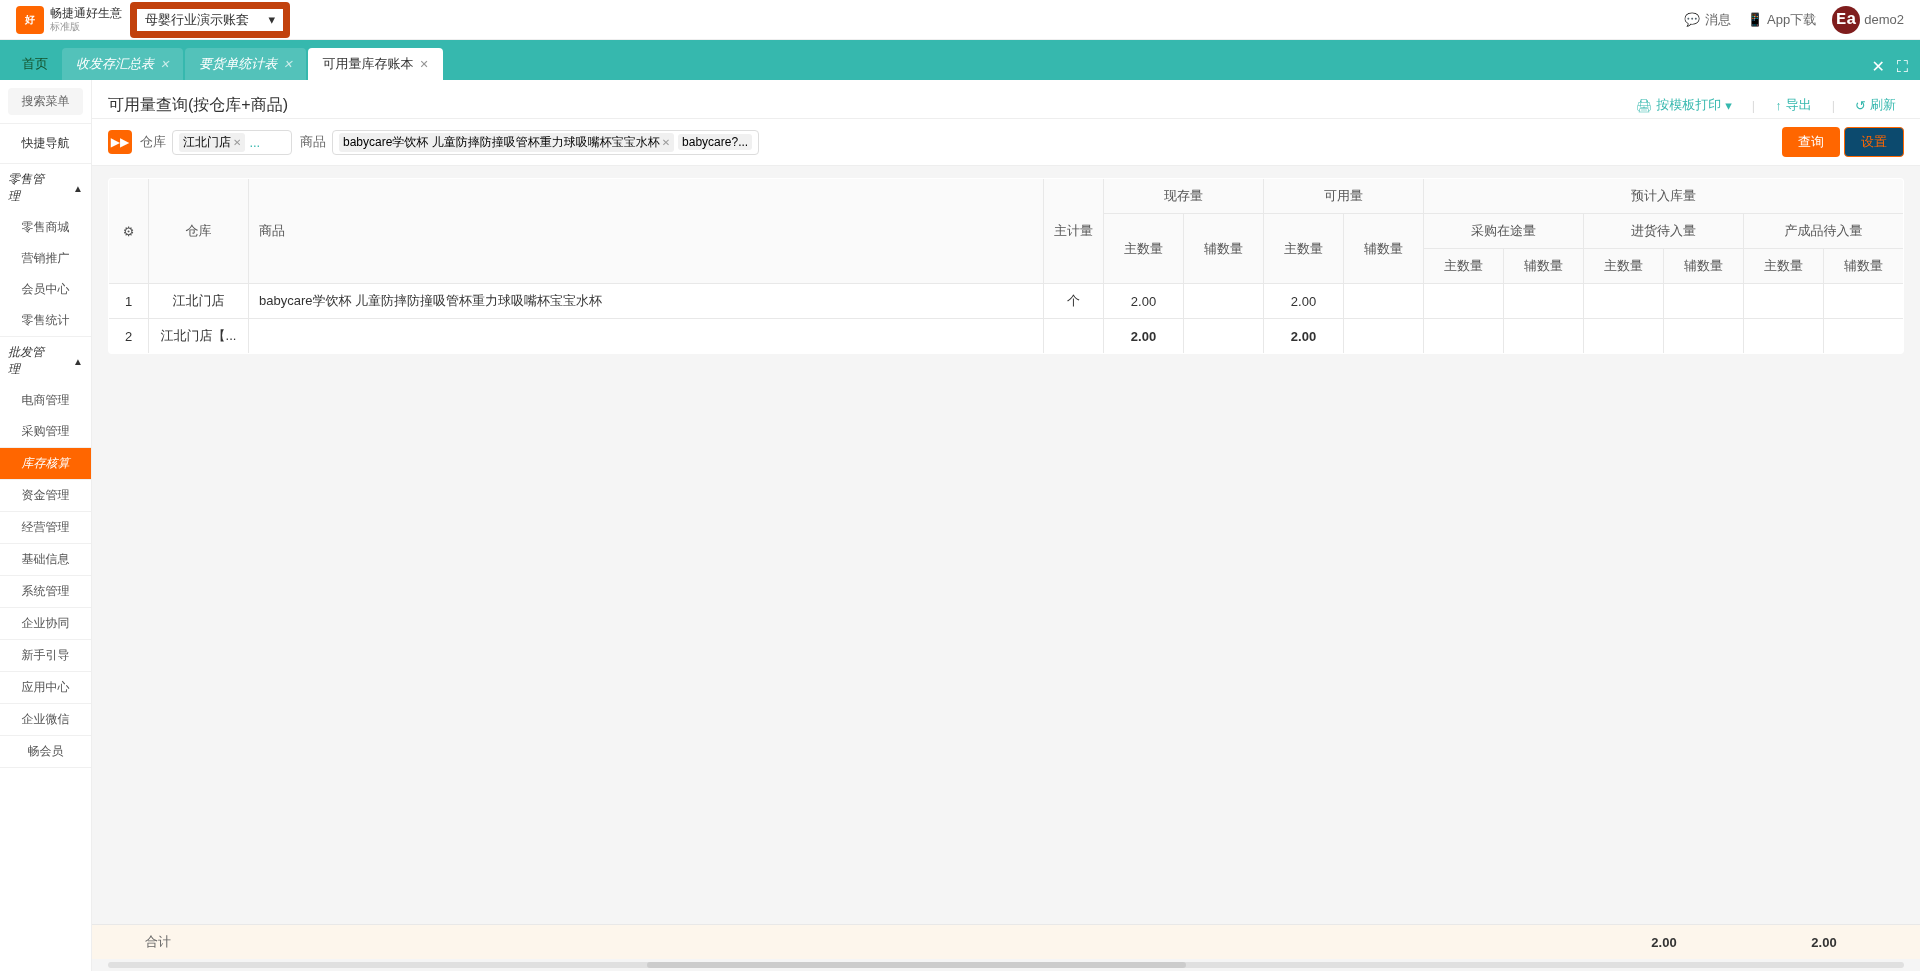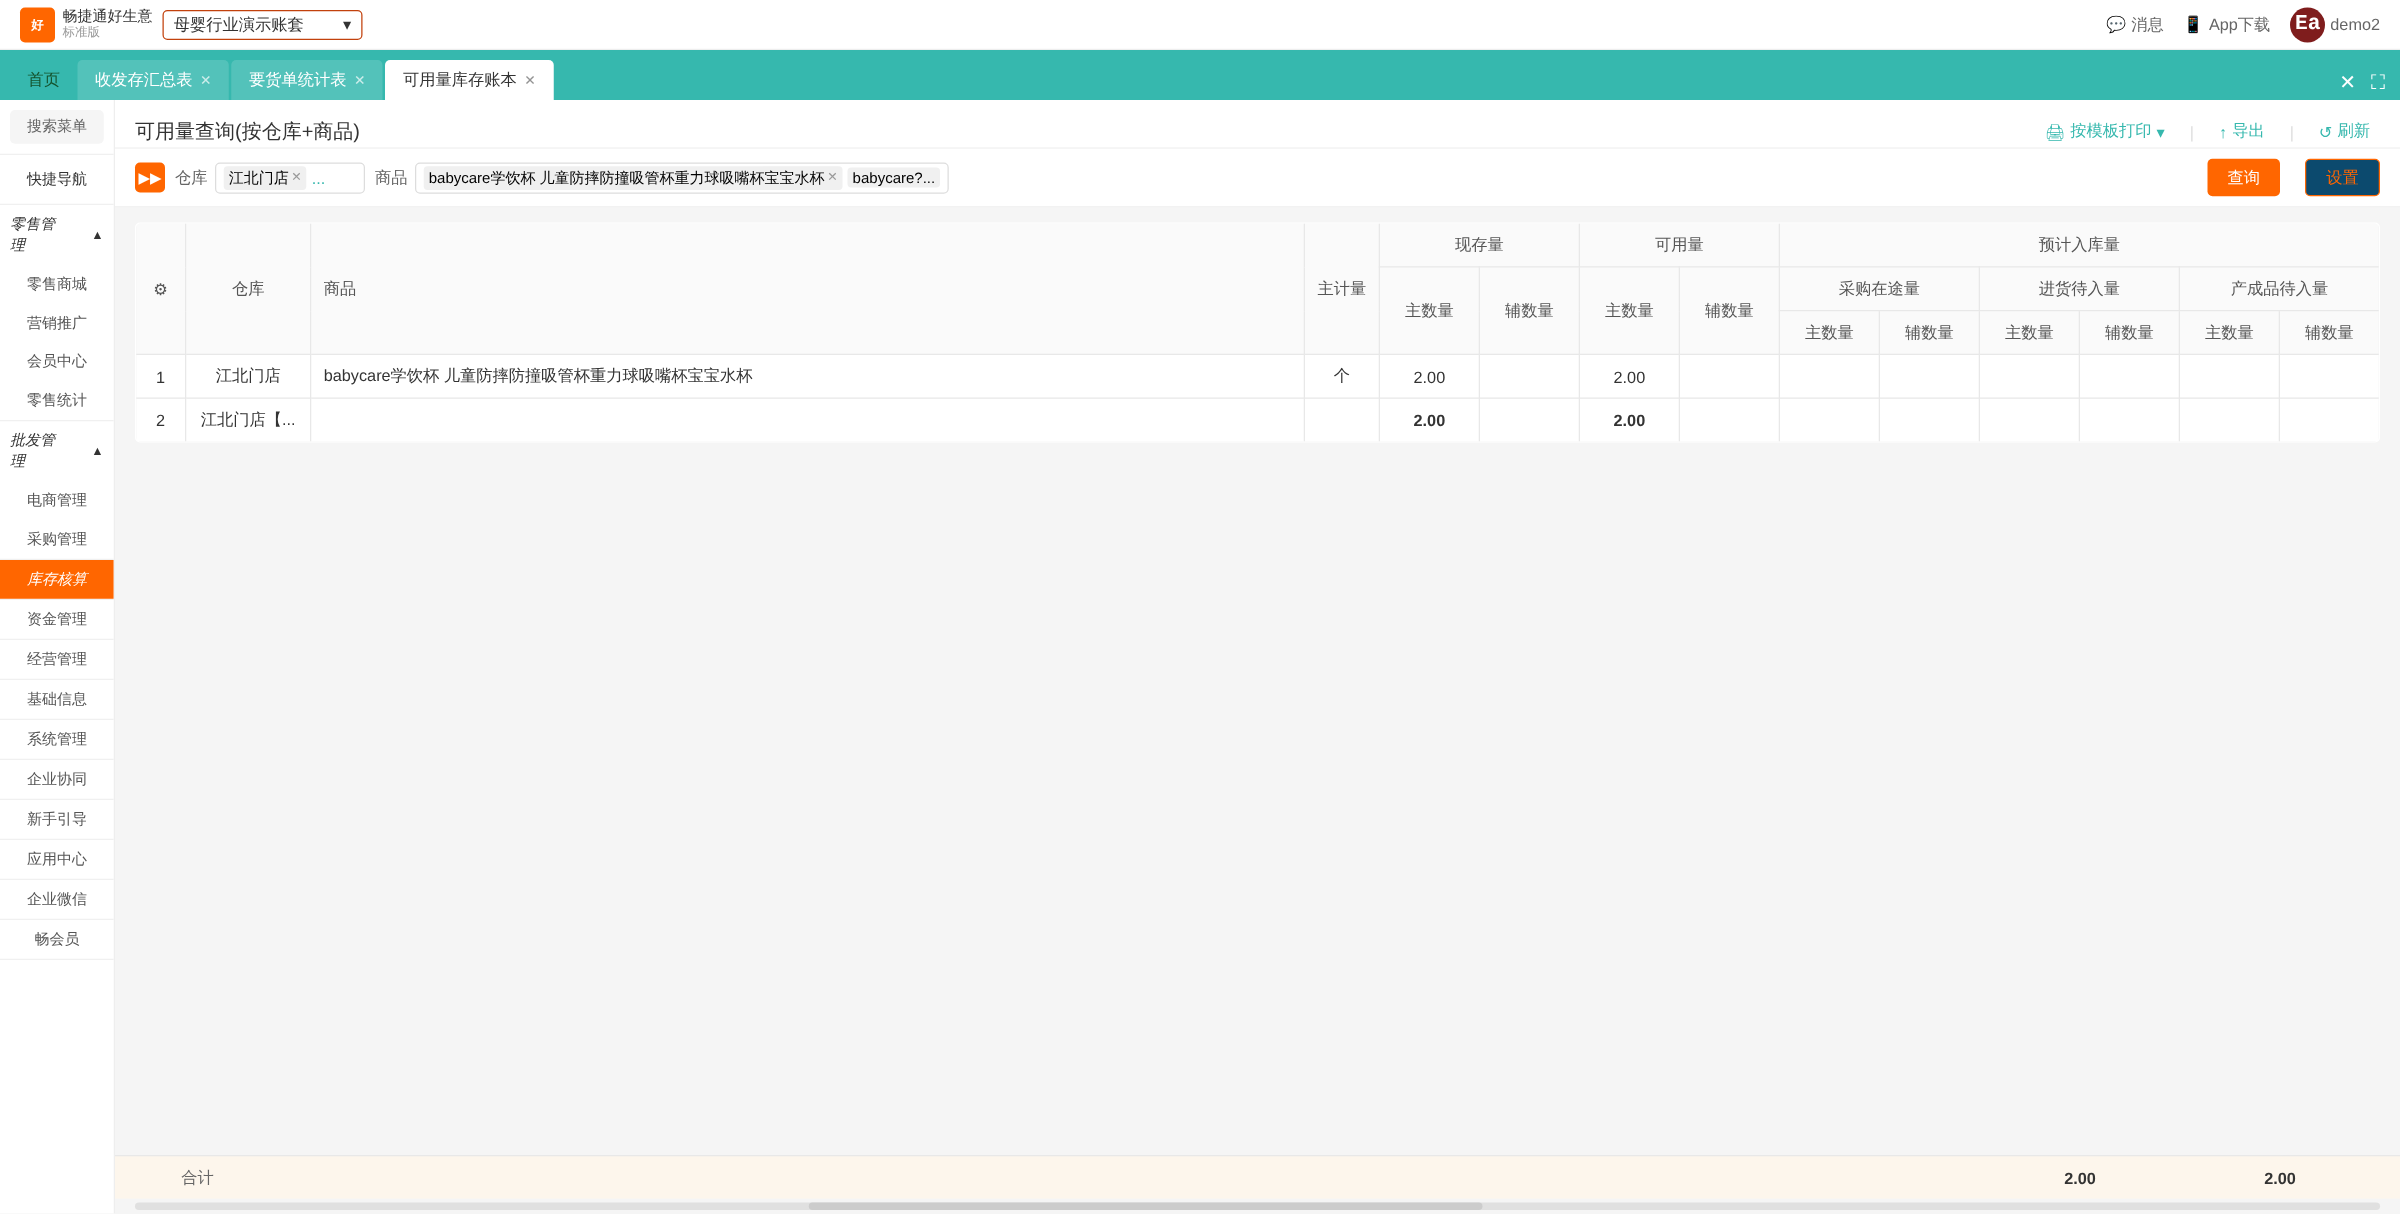--- a/index.html
+++ b/index.html
@@ -41,21 +41,21 @@
     .logo-text {
       font-size: 12px;
       color: #333;
       line-height: 1.2;
     }
     .logo-text .sub { font-size: 10px; color: #999; }
     .industry-select {
       display: flex;
       align-items: center;
       gap: 4px;
-      border: 1px solid #c2410c;
+      border: 7px solid #c2410c;
       border-radius: 4px;
       padding: 2px 8px;
       cursor: pointer;
       font-size: 13px;
       color: #333;
       background: #fff;
       min-width: 160px;
     }
     .top-bar-right {
       display: flex;
@@ -110,20 +110,21 @@
       color: #14532d;
     }
     .nav-tab.active {
       background: #fff;
       color: #333;
     }
     .nav-tab.inactive {
       background: rgba(255,255,255,0.15);
       color: #fff;
       margin-right: 2px;
+      font-style: italic;
     }
     .nav-tab .close-btn {
       font-size: 11px;
       color: inherit;
       cursor: pointer;
       opacity: 0.7;
     }
     .nav-tabs-right {
       margin-left: auto;
       display: flex;
@@ -304,21 +305,21 @@
     }
     .filter-tag .remove { cursor: pointer; color: #999; font-size: 10px; }
     .filter-more {
       color: #36b8ae;
       cursor: pointer;
       font-size: 13px;
     }
     .filter-actions {
       margin-left: auto;
       display: flex;
-      gap: 20px;
+      gap: 4px;
       justify-content: flex-end;
     }
     .btn-query {
       background: #ff6600;
       color: #fff;
       border: none;
       border-radius: 4px;
       padding: 5px 16px;
       font-size: 13px;
       cursor: pointer;

